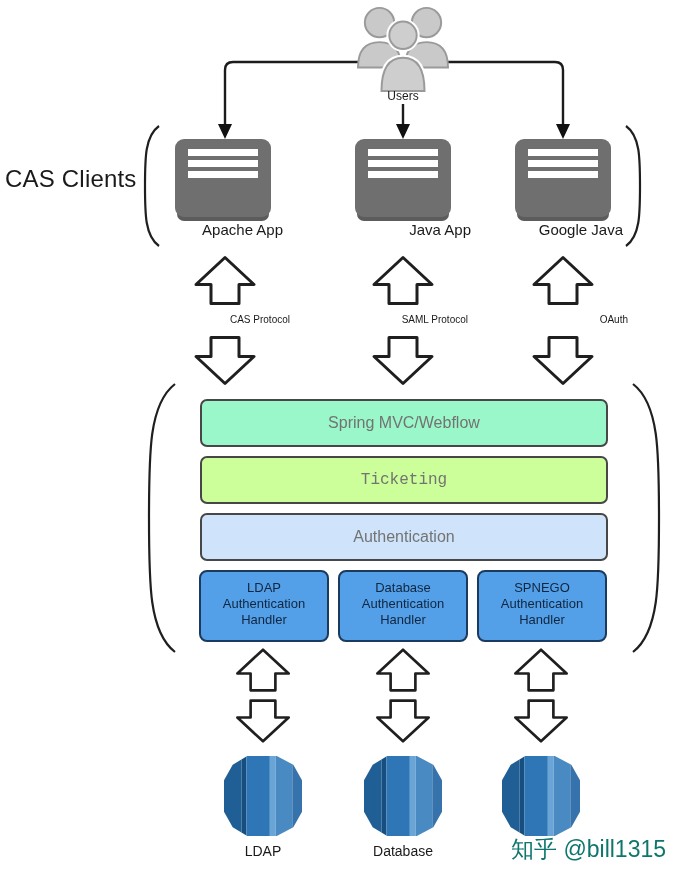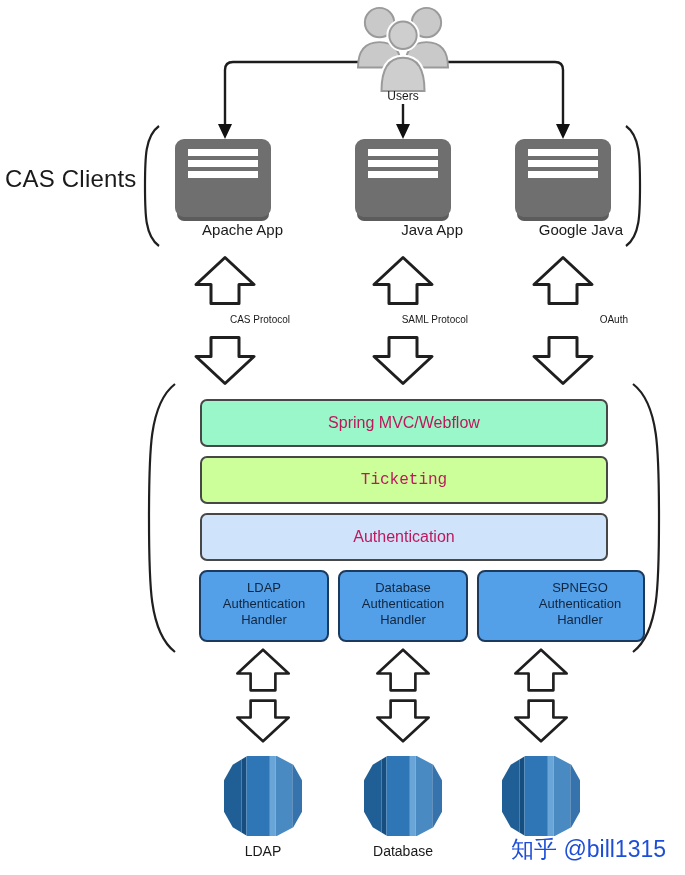--- a/index.html
+++ b/index.html
@@ -25,31 +25,31 @@
   .app-box{width:96px;height:78px;background:#6f6f6f;border-radius:9px;
     box-shadow:0 6px 0 -2px #5c5c5c;z-index:3;}
   .app-box .stripes{position:absolute;left:13px;right:13px;top:10px;height:29px;
     background:repeating-linear-gradient(to bottom,#ffffff 0 7px,transparent 7px 11px);}
   .app-label{top:221px;width:120px;text-align:right;font-size:15px;z-index:4;}
   
   .proto-label{top:314px;width:130px;text-align:right;font-size:10px;z-index:4;}
   .block-arrow{z-index:3;}
   
   .layer-box{left:200px;width:404px;height:44px;border:2px solid #474747;border-radius:7px;
-    text-align:center;line-height:44px;font-size:16px;color:#be185d;z-index:3;}
+    text-align:center;line-height:44px;font-size:16px;color:#737373;z-index:3;}
   .handler-box{top:570px;width:126px;height:60px;border:2px solid #1b3a5e;border-radius:8px;
     text-align:center;font-size:13px;line-height:16px;padding-top:8px;color:#10263f;z-index:3;
     box-sizing:content-box;}
   .handler-box span{display:block;}
   
   .db-icon{top:753px;z-index:3;}
   .db-label{width:120px;text-align:center;font-size:14px;line-height:15px;z-index:4;}
   .db-label span{display:block;}
   
-  .watermark{left:511px;top:834px;font-size:23px;color:#1d4ed8;z-index:6;white-space:nowrap;}
+  .watermark{left:511px;top:834px;font-size:23px;color:#0f766e;z-index:6;white-space:nowrap;}
 </style>
 </head>
 <body>
 
 <div id="stage">
 
   <svg id="connectors" class="abs" width="685" height="875" viewBox="0 0 685 875">
     <g fill="none" stroke="#1c1c1c" stroke-width="2.4">
       <path d="M403 62 H233 Q225 62 225 70 V125"></path>
       <path d="M403 62 H555 Q563 62 563 70 V125"></path>
@@ -92,21 +92,21 @@
   <div class="abs app-box" style="left:175px;top:139px">
     <div class="stripes"></div>
   </div>
   <div class="abs app-box" style="left:355px;top:139px">
     <div class="stripes"></div>
   </div>
   <div class="abs app-box" style="left:515px;top:139px">
     <div class="stripes"></div>
   </div>
   <div class="abs app-label" style="left:163px">Apache App</div>
-  <div class="abs app-label" style="left:343px">Java App</div>
+  <div class="abs app-label" style="left:351px">Java App</div>
   <div class="abs app-label" style="left:503px">Google Java</div>
 
   <svg class="abs block-arrow" style="left:192px;top:254px" width="66" height="53" viewBox="0 0 66 52">
     <path d="M33 3 L62 30 H47 V49 H19 V30 H4 Z" fill="#fff" stroke="#1f1f1f" stroke-width="3" stroke-linejoin="round"></path>
   </svg>
   <svg class="abs block-arrow" style="left:370px;top:254px" width="66" height="53" viewBox="0 0 66 52">
     <path d="M33 3 L62 30 H47 V49 H19 V30 H4 Z" fill="#fff" stroke="#1f1f1f" stroke-width="3" stroke-linejoin="round"></path>
   </svg>
   <svg class="abs block-arrow" style="left:530px;top:254px" width="66" height="53" viewBox="0 0 66 52">
     <path d="M33 3 L62 30 H47 V49 H19 V30 H4 Z" fill="#fff" stroke="#1f1f1f" stroke-width="3" stroke-linejoin="round"></path>
@@ -141,21 +141,21 @@
   <div class="abs handler-box" style="left: 199px; background-color: rgb(83, 159, 232);">
     <span>LDAP</span>
     <span>Authentication</span>
     <span>Handler</span>
   </div>
   <div class="abs handler-box" style="left: 338px; background-color: rgb(83, 159, 232);">
     <span>Database</span>
     <span>Authentication</span>
     <span>Handler</span>
   </div>
-  <div class="abs handler-box" style="left: 477px; background-color: rgb(83, 159, 232); padding-left: 38px;">
+  <div class="abs handler-box" style="left: 477px; background-color: rgb(83, 159, 232);">
     <span>SPNEGO</span>
     <span>Authentication</span>
     <span>Handler</span>
   </div>
 
   <svg class="abs block-arrow" style="left:232px;top:647px" width="62" height="46" viewBox="0 0 66 52">
     <path d="M33 3 L62 30 H47 V49 H19 V30 H4 Z" fill="#fff" stroke="#1f1f1f" stroke-width="3" stroke-linejoin="round"></path>
   </svg>
   <svg class="abs block-arrow" style="left:372px;top:647px" width="62" height="46" viewBox="0 0 66 52">
     <path d="M33 3 L62 30 H47 V49 H19 V30 H4 Z" fill="#fff" stroke="#1f1f1f" stroke-width="3" stroke-linejoin="round"></path>

